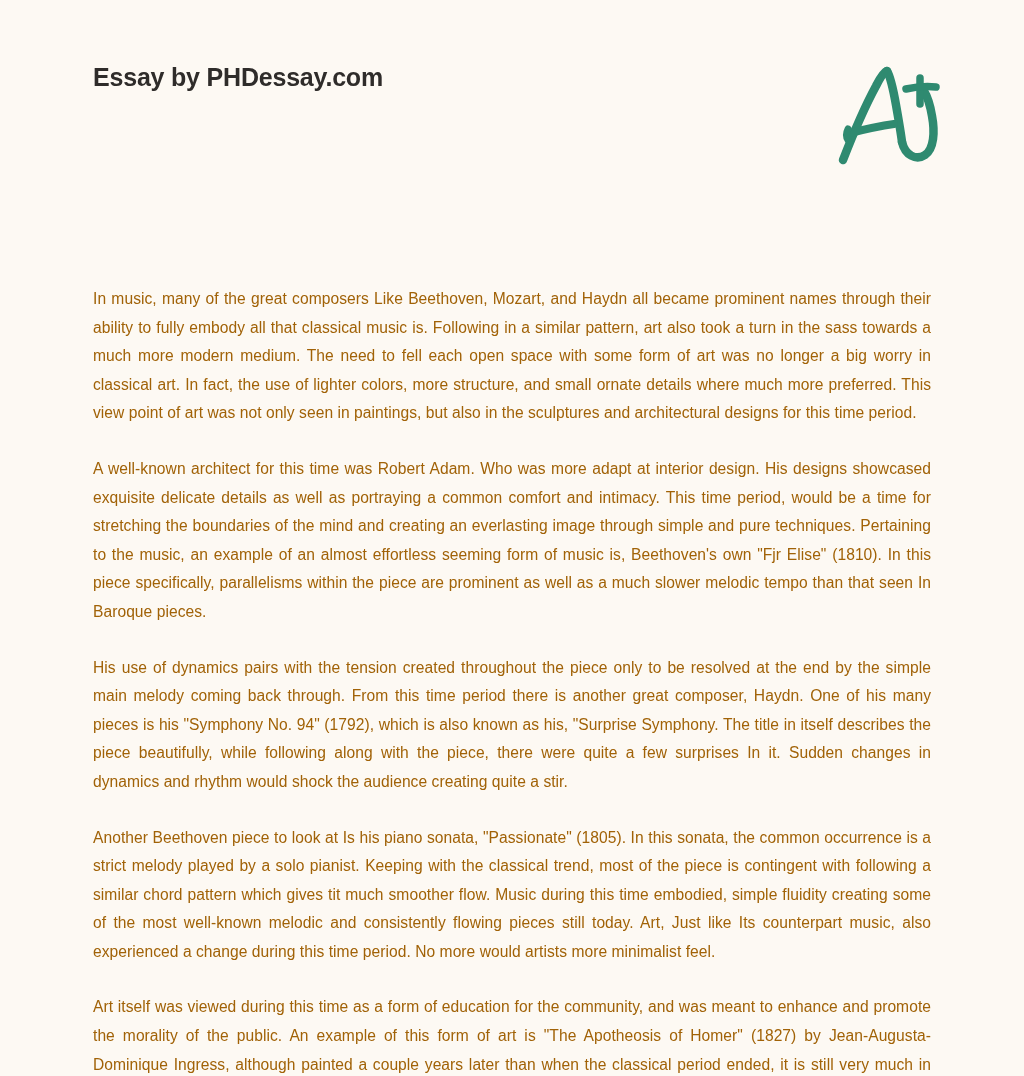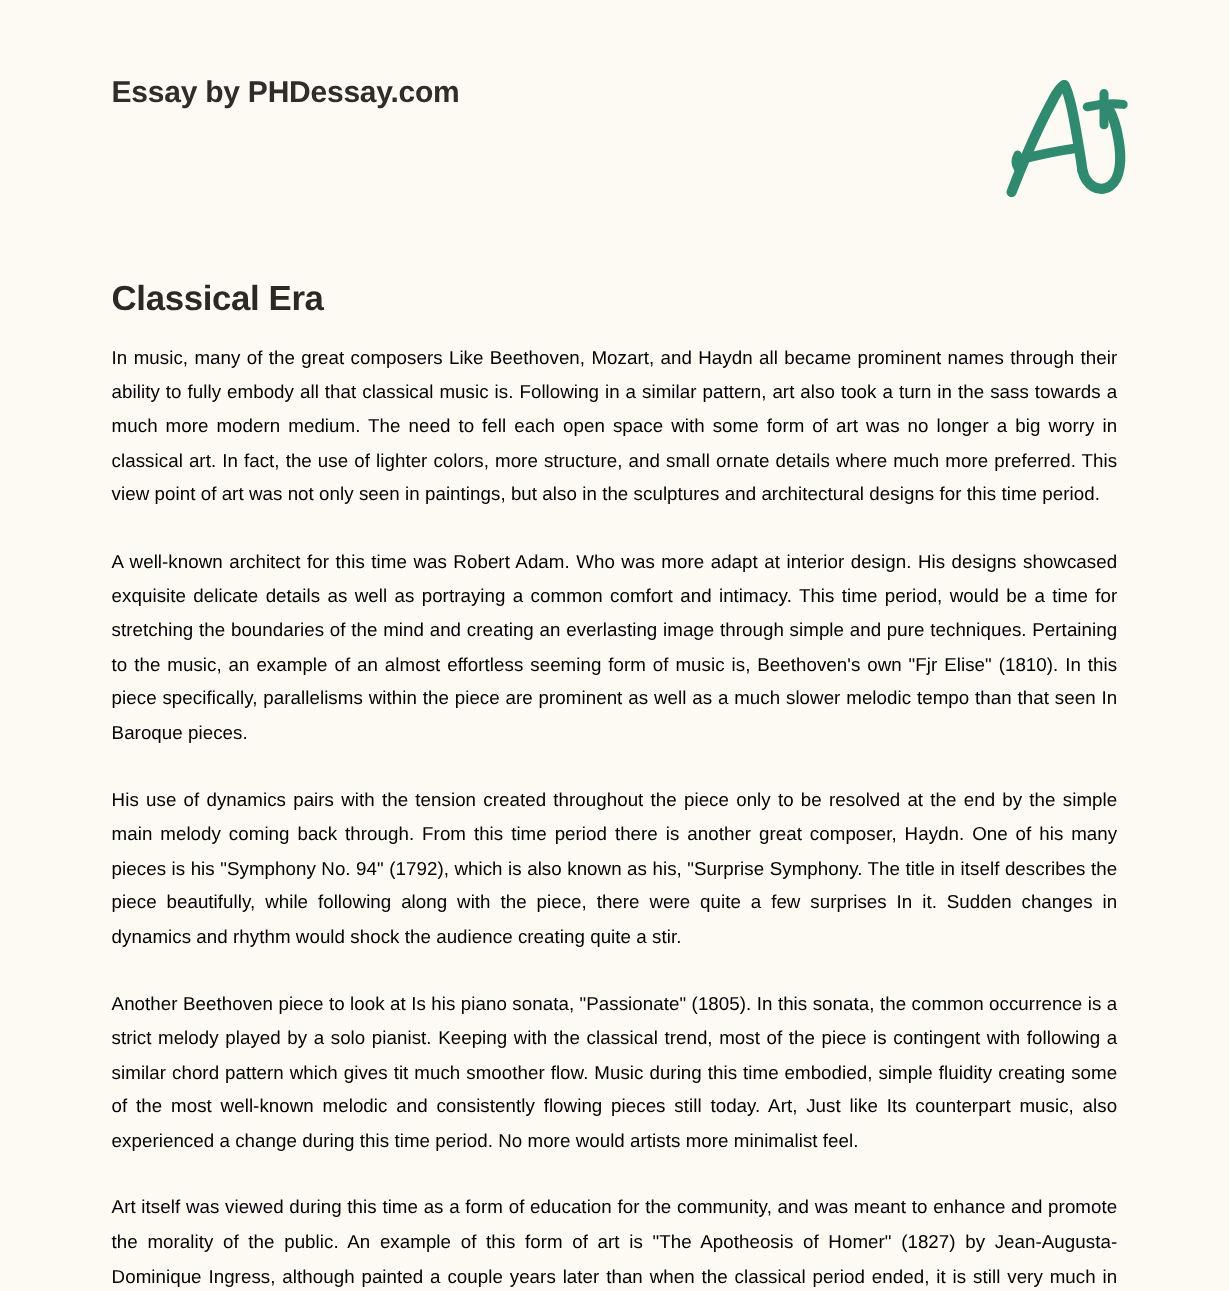--- a/index.html
+++ b/index.html
@@ -80,21 +80,21 @@
     position: absolute;
     left: 93px;
     top: 285px;
     width: 838px;
   }
   .article p {
     margin: 0 0 27px 0;
     font-size: 15.6px;
     line-height: 28.6px;
     text-align: justify;
-    color: #000000;
+    color: #a16207;
     letter-spacing: 0.05px;
   }
   .article p:last-child { margin-bottom: 0; }
 </style>
 </head>
 <body>
 
 <div class="page">
 
   <div class="header">
@@ -115,21 +115,20 @@
 
         <path d="M74 82 C77 95 88 101 97 95 C106 89 107 72 104 56 C102 44 99 36 96 31" stroke-width="8.5"></path>
 
         <path d="M92 18 C92 27 92 36 92 44" stroke-width="7.5"></path>
 
         <path d="M78 29 C87 27 99 26 108 27" stroke-width="7.5"></path>
       </g>
     </svg>
   </div>
 
-  <h1 class="doc-title">Classical Era</h1>
 
   <div class="article">
     <p>In music, many of the great composers Like Beethoven, Mozart, and Haydn all became prominent names through their ability to fully embody all that classical music is. Following in a similar pattern, art also took a turn in the sass towards a much more modern medium. The need to fell each open space with some form of art was no longer a big worry in classical art. In fact, the use of lighter colors, more structure, and small ornate details where much more preferred. This view point of art was not only seen in paintings, but also in the sculptures and architectural designs for this time period.</p>
     <p>A well-known architect for this time was Robert Adam. Who was more adapt at interior design. His designs showcased exquisite delicate details as well as portraying a common comfort and intimacy. This time period, would be a time for stretching the boundaries of the mind and creating an everlasting image through simple and pure techniques. Pertaining to the music, an example of an almost effortless seeming form of music is, Beethoven's own "Fjr Elise" (1810). In this piece specifically, parallelisms within the piece are prominent as well as a much slower melodic tempo than that seen In Baroque pieces.</p>
     <p>His use of dynamics pairs with the tension created throughout the piece only to be resolved at the end by the simple main melody coming back through. From this time period there is another great composer, Haydn. One of his many pieces is his "Symphony No. 94" (1792), which is also known as his, "Surprise Symphony. The title in itself describes the piece beautifully, while following along with the piece, there were quite a few surprises In it. Sudden changes in dynamics and rhythm would shock the audience creating quite a stir.</p>
     <p>Another Beethoven piece to look at Is his piano sonata, "Passionate" (1805). In this sonata, the common occurrence is a strict melody played by a solo pianist. Keeping with the classical trend, most of the piece is contingent with following a similar chord pattern which gives tit much smoother flow. Music during this time embodied, simple fluidity creating some of the most well-known melodic and consistently flowing pieces still today. Art, Just like Its counterpart music, also experienced a change during this time period. No more would artists more minimalist feel.</p>
     <p>Art itself was viewed during this time as a form of education for the community, and was meant to enhance and promote the morality of the public. An example of this form of art is "The Apotheosis of Homer" (1827) by Jean-Augusta-Dominique Ingress, although painted a couple years later than when the classical period ended, it is still very much in that classical mode. By using lighter colors, and centering in on one specific aspect, Jean draws his audience's attention to the center of the painting where he shows them the crowning of Homer.</p>
 
   </div>
 

